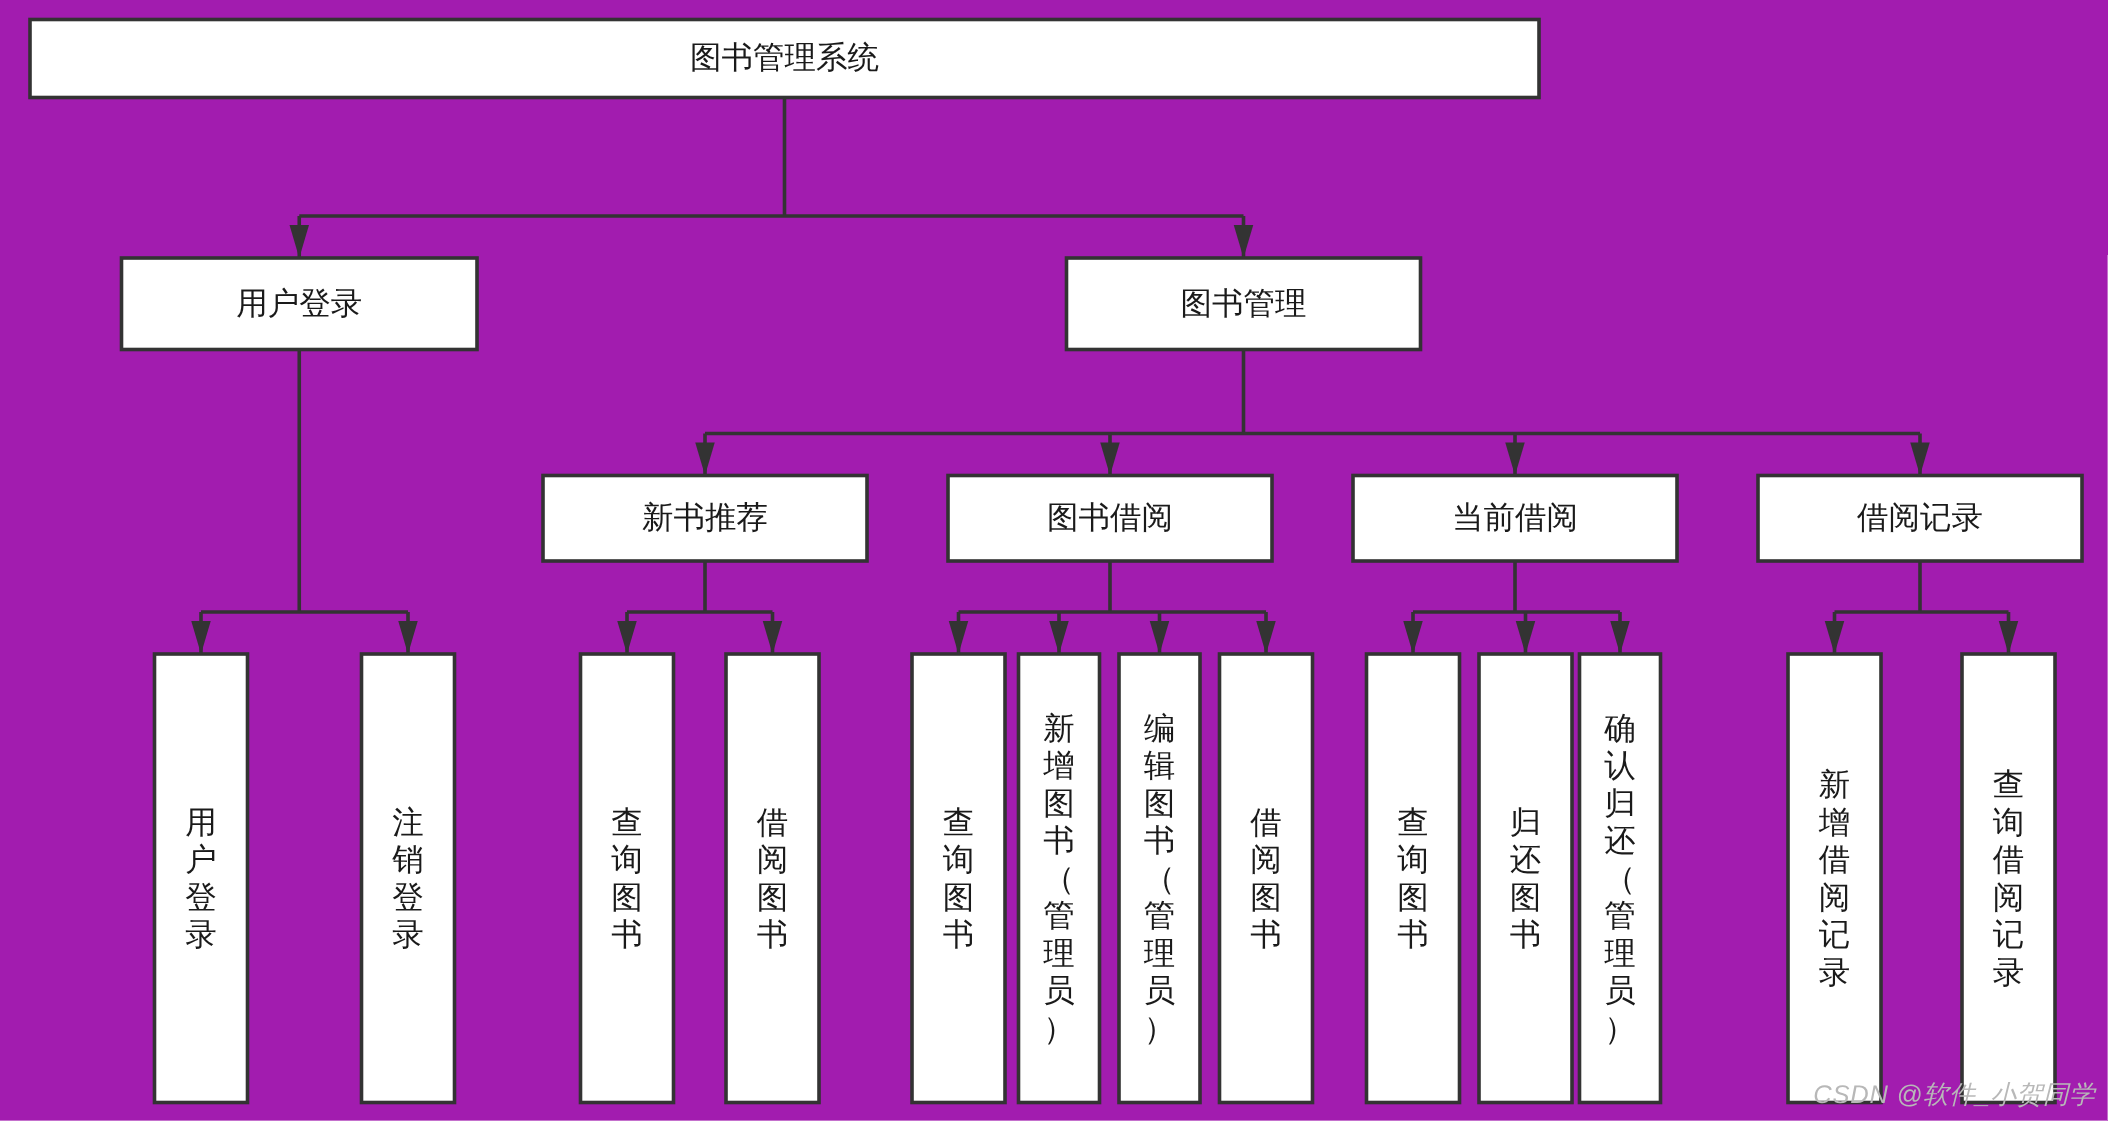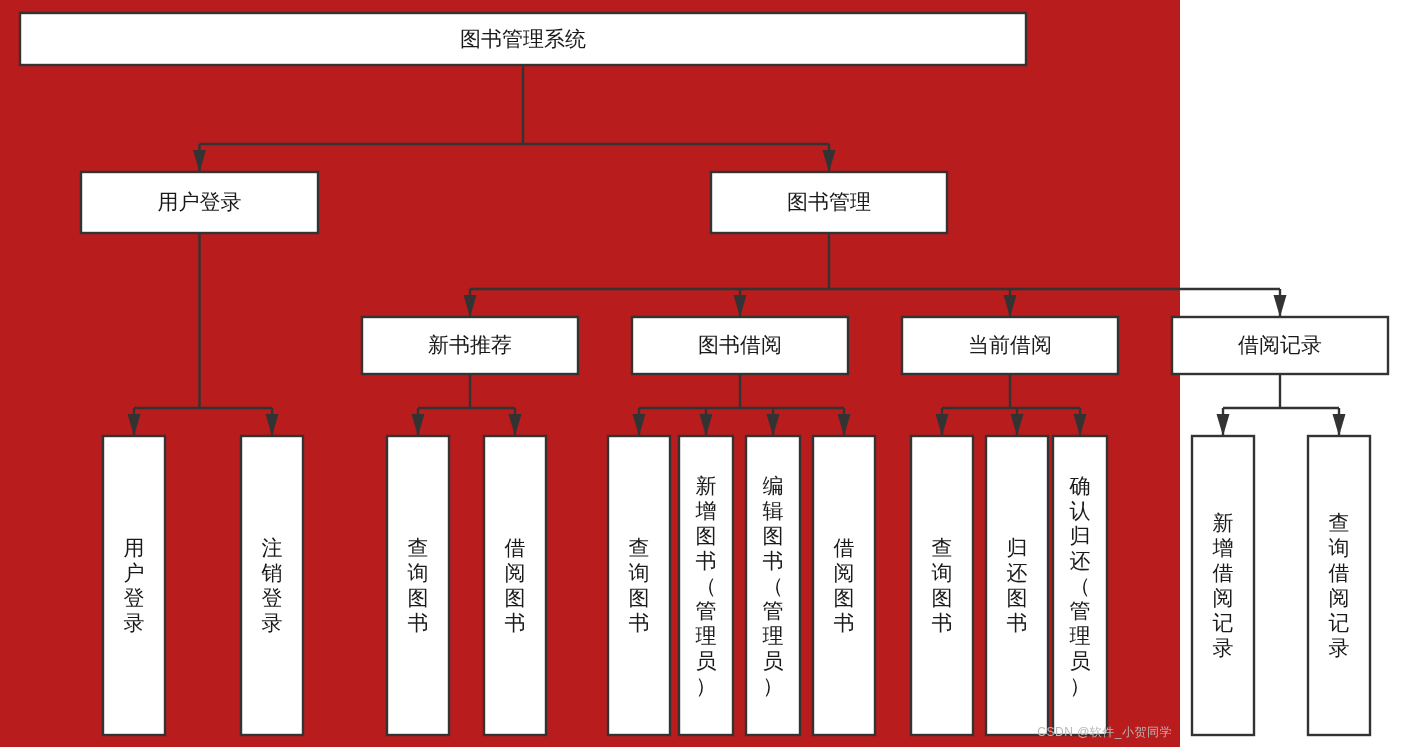--- a/index.html
+++ b/index.html
@@ -9,23 +9,23 @@
     background: #ffffff;
   }
   body {
     width: 1405px;
     height: 747px;
     font-family: "Liberation Sans", "DejaVu Sans", sans-serif;
     overflow: hidden;
   }
   #diagram-root {
     position: relative;
-    width: 1180px;
+    width: 1405px;
     height: 747px;
-    background: #b91c1c;
+    background: #a21caf;
   }
   svg#flow-svg {
     position: absolute;
     left: 0;
     top: 0;
     width: 1405px;
     height: 747px;
     display: block;
   }
   .node-box {
@@ -54,25 +54,26 @@
   }
   .arrow-head {
     fill: #333333;
     stroke: none;
   }
   .watermark {
     position: absolute;
     right: 8px;
     bottom: 6px;
     font-family: "Liberation Sans", "DejaVu Sans", sans-serif;
-    font-size: 12px;
+    font-size: 17px;
     color: #b8b8b8;
     letter-spacing: 0.5px;
     white-space: nowrap;
     user-select: none;
+    font-style: italic;
   }
 </style>
 </head>
 <body>
 
 <div id="diagram-root">
 
   <svg id="flow-svg" viewBox="0 0 1405 747">
     <g id="connector-layer">
         <g>

